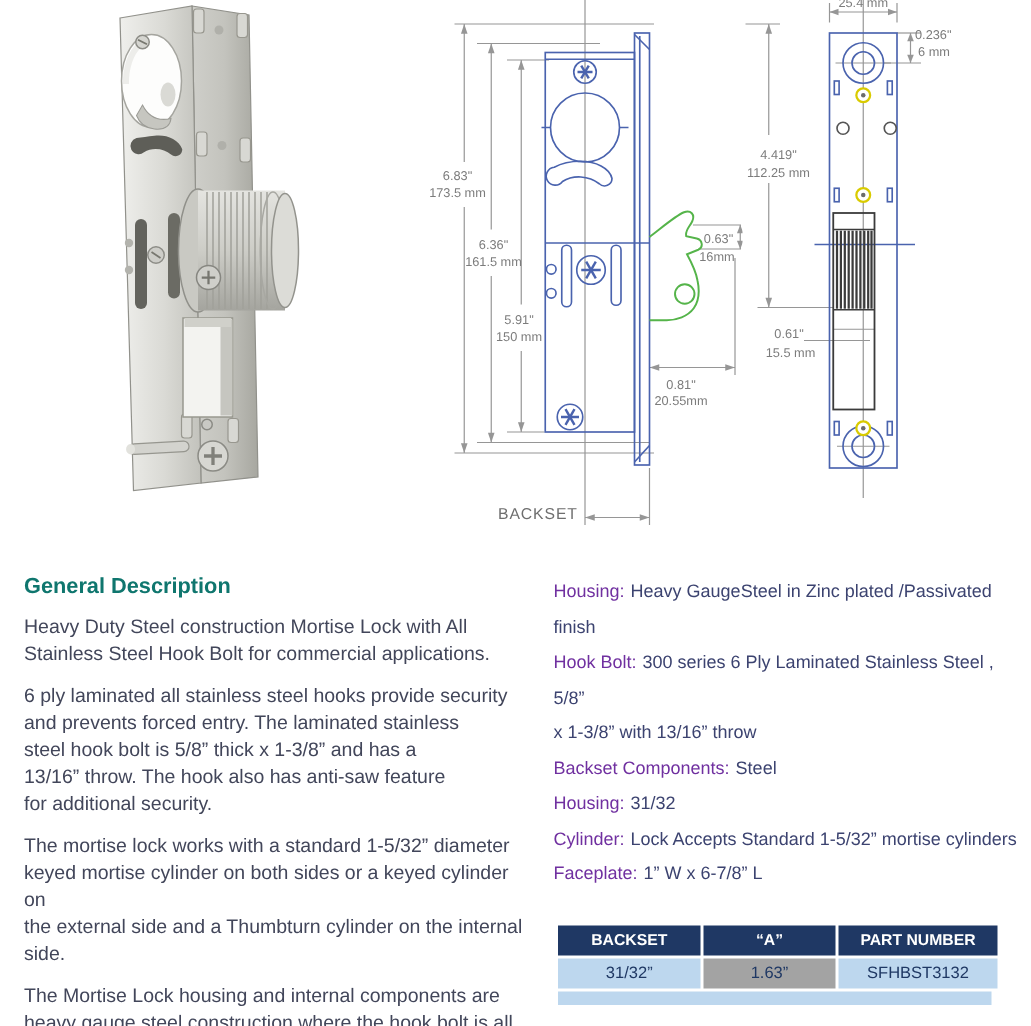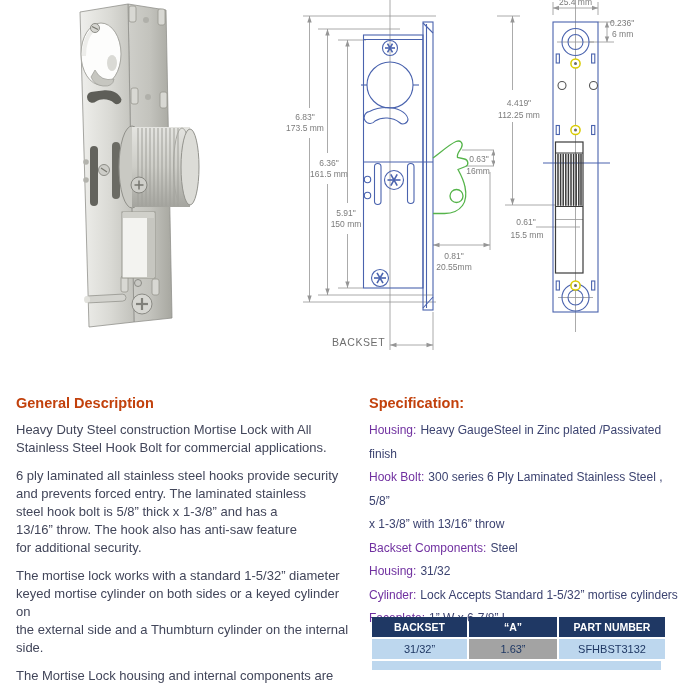--- a/index.html
+++ b/index.html
@@ -4,21 +4,21 @@
 <style>
   html,body{margin:0;padding:0;background:#fff;}
   .page{position:relative;width:687px;height:684px;background:#fff;overflow:hidden;
         font-family:"Liberation Sans",sans-serif;}
   svg text{font-family:"Liberation Sans",sans-serif;}
   .dt{font-size:8.5px;fill:#7c7c7c;}
   .dt-big{font-size:10.5px;fill:#6e6e6e;letter-spacing:.6px;}
   
   .col-desc{position:absolute;left:16px;top:383px;width:336px;}
   .col-spec{position:absolute;left:369px;top:383px;width:314px;}
-  .sec-title{font-size:14.5px;font-weight:bold;color:#c2410c;margin:12px 0 10px 0;}
+  .sec-title{font-size:14.5px;font-weight:bold;color:#0f766e;margin:0 0 10px 0;}
   .col-desc p{font-size:13px;line-height:18px;color:#42465a;margin:0 0 10px 0;
               white-space:pre-line;}
   .spec-item{font-size:12px;line-height:23.5px;color:#3c4370;}
   .spec-label{color:#7030a0;}
   .spec-value{margin-left:4px;white-space:pre-line;}
   
   .tbl-wrap{position:absolute;left:370px;top:615px;width:293px;}
   table.spec{border-collapse:separate;border-spacing:2px;width:100%;table-layout:fixed;}
   table.spec th{background:#1f3864;color:#fff;font-size:10.5px;font-weight:bold;
                 height:20px;text-align:center;padding:0;}
@@ -306,21 +306,20 @@
     <p>The mortise lock works with a standard 1-5/32” diameter
 keyed mortise cylinder on both sides or a keyed cylinder on
 the external side and a Thumbturn cylinder on the internal
 side.</p>
     <p>The Mortise Lock housing and internal components are
 heavy gauge steel construction where the hook bolt is all
 stainless Steel</p>
   </div>
 
   <div class="col-spec">
-    <h2 class="sec-title" style="margin-bottom:8px;">Specification:</h2>
     <div class="spec-item">
       <span class="spec-label">Housing:</span><span class="spec-value">Heavy GaugeSteel in Zinc plated /Passivated finish</span>
     </div>
     <div class="spec-item">
       <span class="spec-label">Hook Bolt:</span><span class="spec-value">300 series 6 Ply Laminated Stainless Steel , 5/8”
 x 1-3/8” with 13/16” throw</span>
     </div>
     <div class="spec-item">
       <span class="spec-label">Backset Components:</span><span class="spec-value">Steel</span>
     </div>

